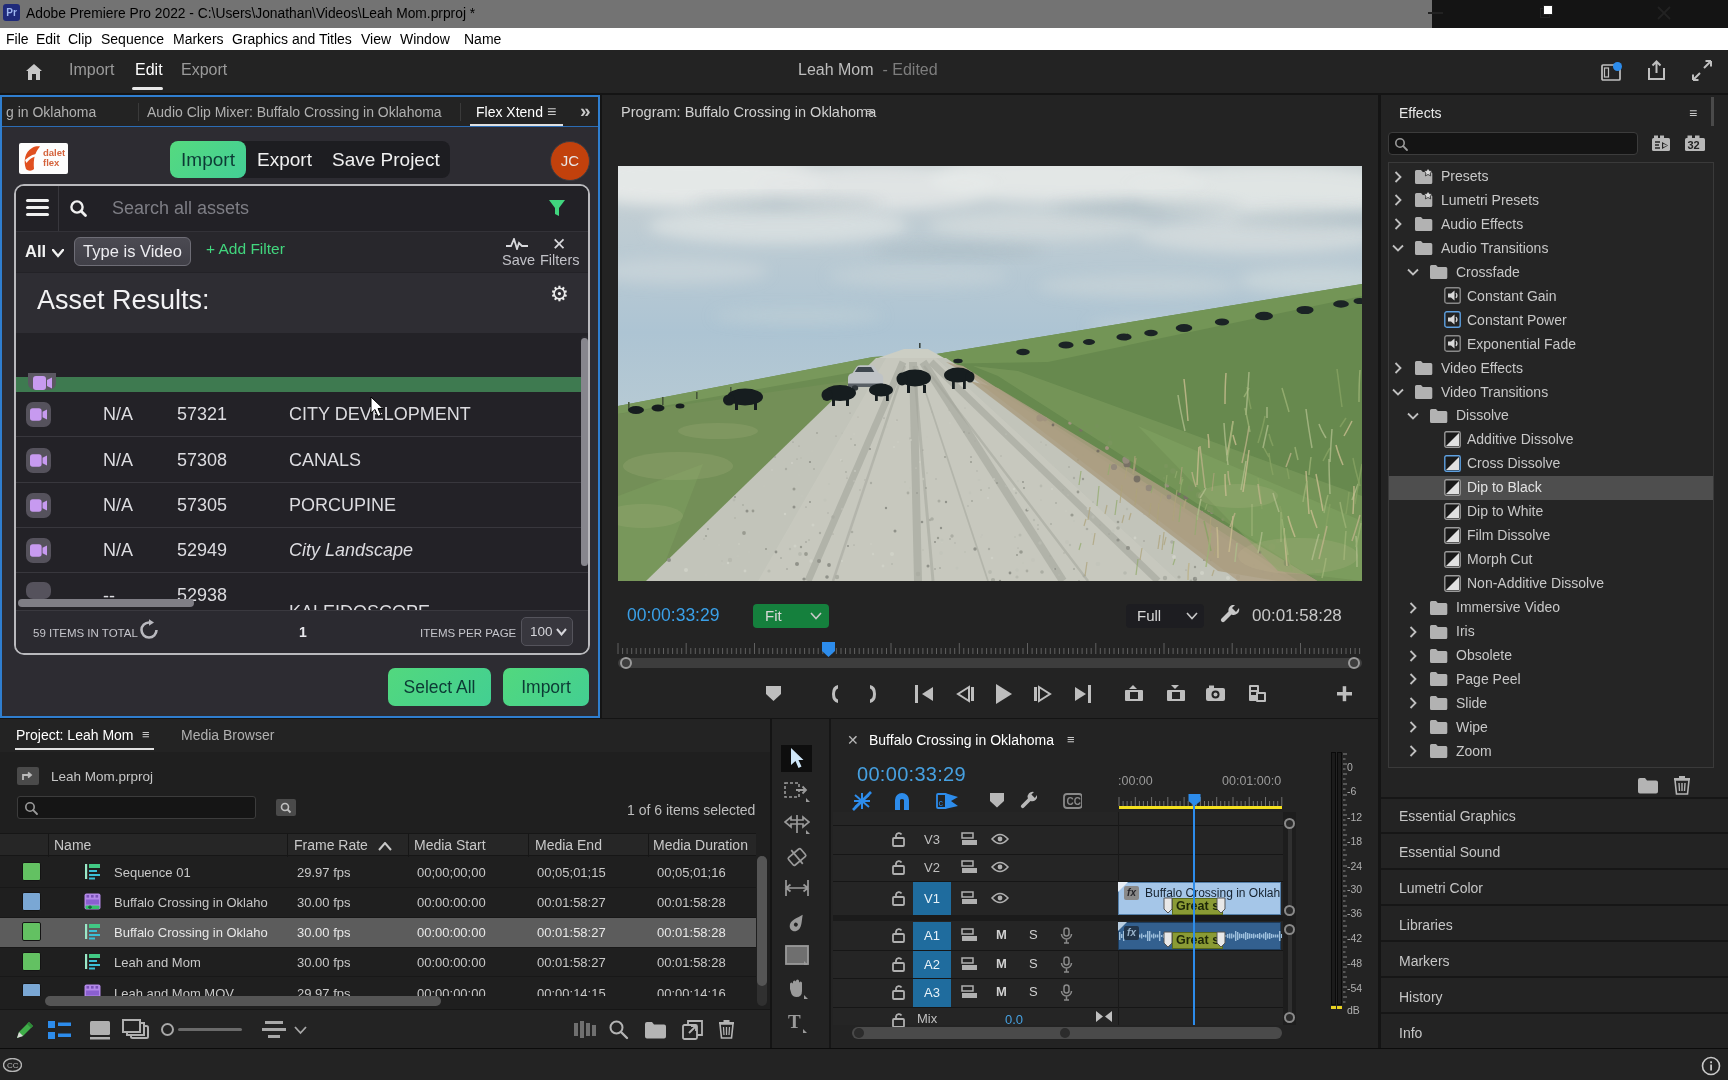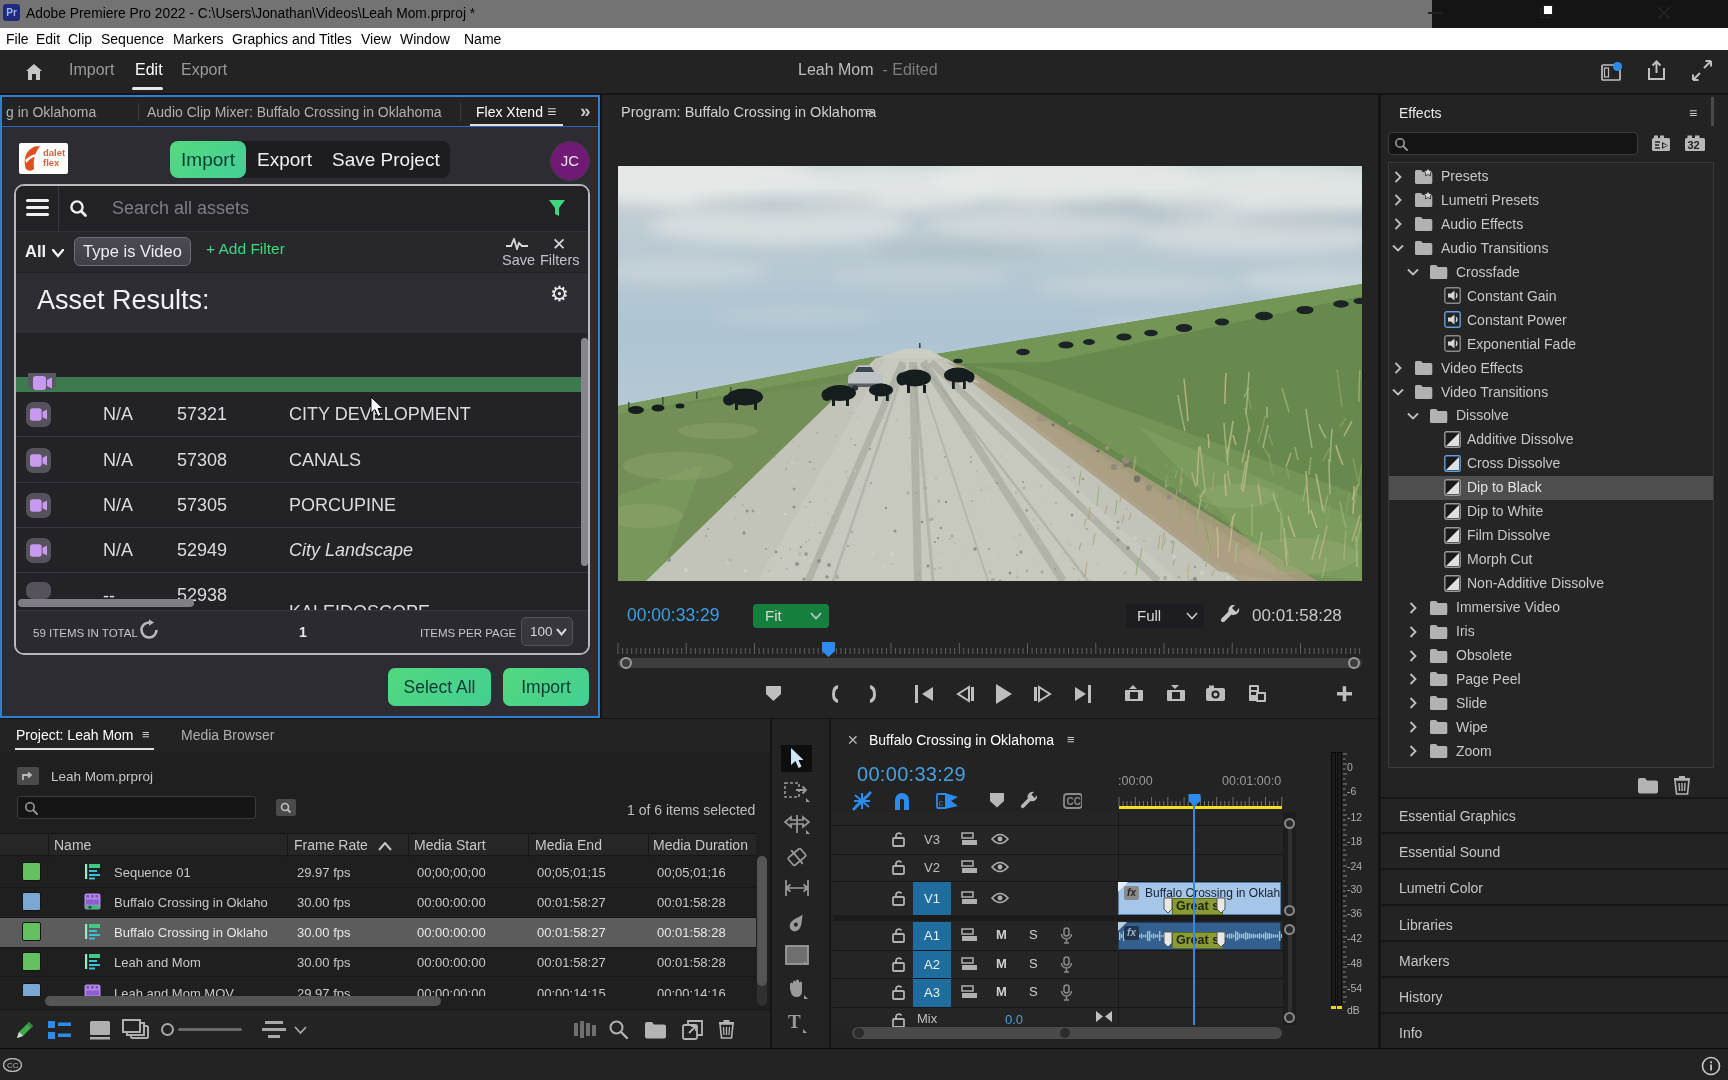--- a/index.html
+++ b/index.html
@@ -88,21 +88,21 @@
         <path d="M3 15 C8 10 14 8 20 8.5 L19.5 11 C13 10.5 8 13 4.5 18 Z" fill="#fdfdfd"></path>
       </svg>
       <div class="abs" style="left:24px; top:5px; color:#d4633c; font-size:9.5px; font-weight:bold; line-height:10px;">dalet<br>flex</div>
     </div>
 
     <div class="abs" style="left:168px; top:14px; width:280px; height:37px; background:#1d1d21; border-radius:8px;"></div>
     <div class="abs" style="left:168px; top:14px; width:76px; height:37px; background:linear-gradient(135deg,#55da7f,#43ce96); border-radius:8px; color:#0c3a35; font-size:19px; text-align:center; line-height:37px;">Import</div>
     <div class="abs" style="left:255px; top:14px; width:64px; color:#f0f0f0; font-size:19px; line-height:37px;">Export</div>
     <div class="abs" style="left:330px; top:14px; width:116px; color:#f0f0f0; font-size:19px; line-height:37px;">Save Project</div>
 
-    <div class="abs" style="left:548px; top:14px; width:40px; height:40px; border-radius:50%; background:#701a75; border:1px solid #3c3c42; color:#e8e8e8; font-size:15px; text-align:center; line-height:38px;">JC</div>
+    <div class="abs" style="left:548px; top:14px; width:40px; height:40px; border-radius:50%; background:#c2410c; border:1px solid #3c3c42; color:#e8e8e8; font-size:15px; text-align:center; line-height:38px;">JC</div>
 
     <div class="abs" style="left:12px; top:57px; width:576px; height:471px; border:2px solid #b9b9bd; border-radius:10px; background:#232227; overflow:hidden;">
 
       <div class="abs" style="left:0; top:0; width:572px; height:45px; background:#222126;">
         <div class="abs" style="left:10px; top:13px; width:23px; height:3px; background:#f0f0f0; border-radius:2px;"></div>
         <div class="abs" style="left:10px; top:20px; width:23px; height:3px; background:#f0f0f0; border-radius:2px;"></div>
         <div class="abs" style="left:10px; top:27px; width:23px; height:3px; background:#f0f0f0; border-radius:2px;"></div>
         <div class="abs" style="left:42px; top:0; width:1px; height:45px; background:#38373d;"></div>
         <svg class="abs" style="left:53px; top:13px;" width="19" height="19" viewBox="0 0 19 19">
             <circle cx="8" cy="8" r="5.6" fill="none" stroke="#f0f0f0" stroke-width="2.4"></circle>

